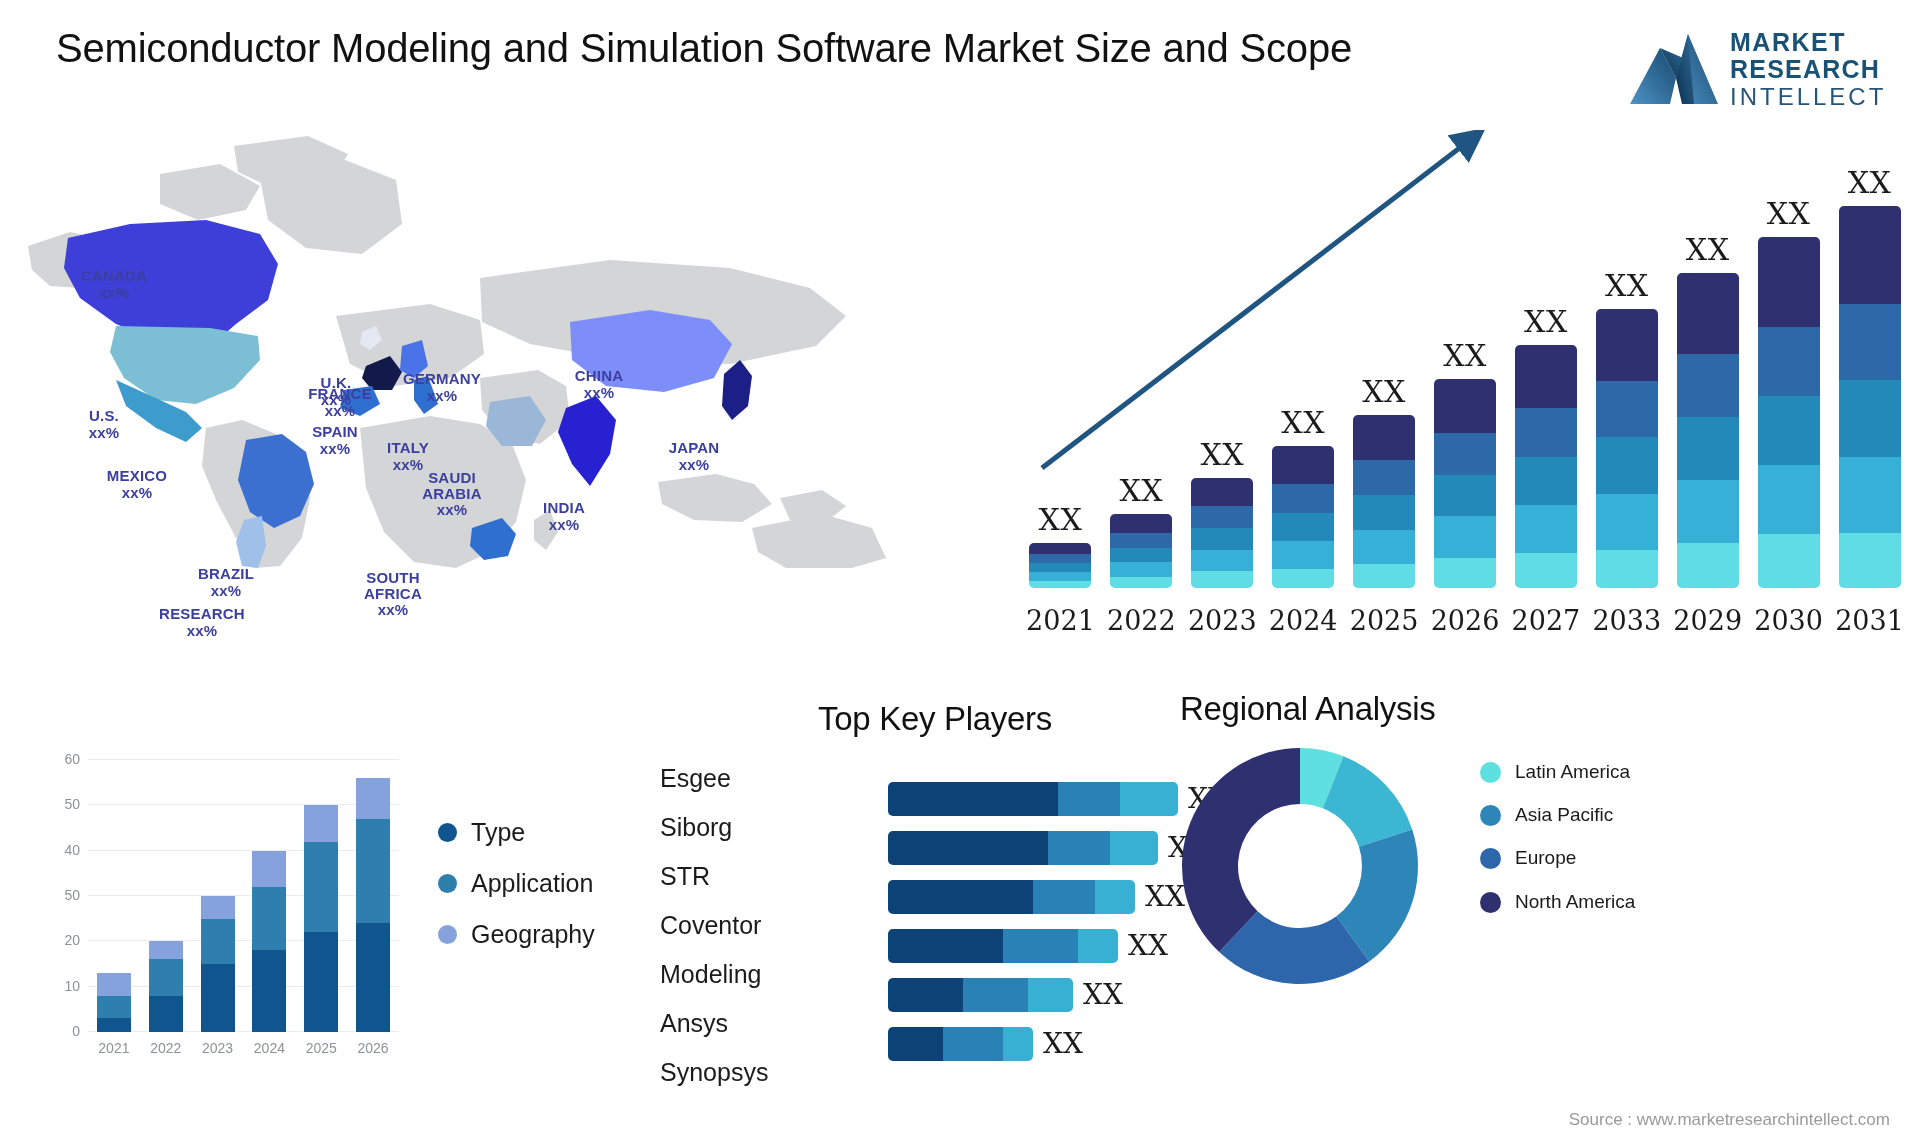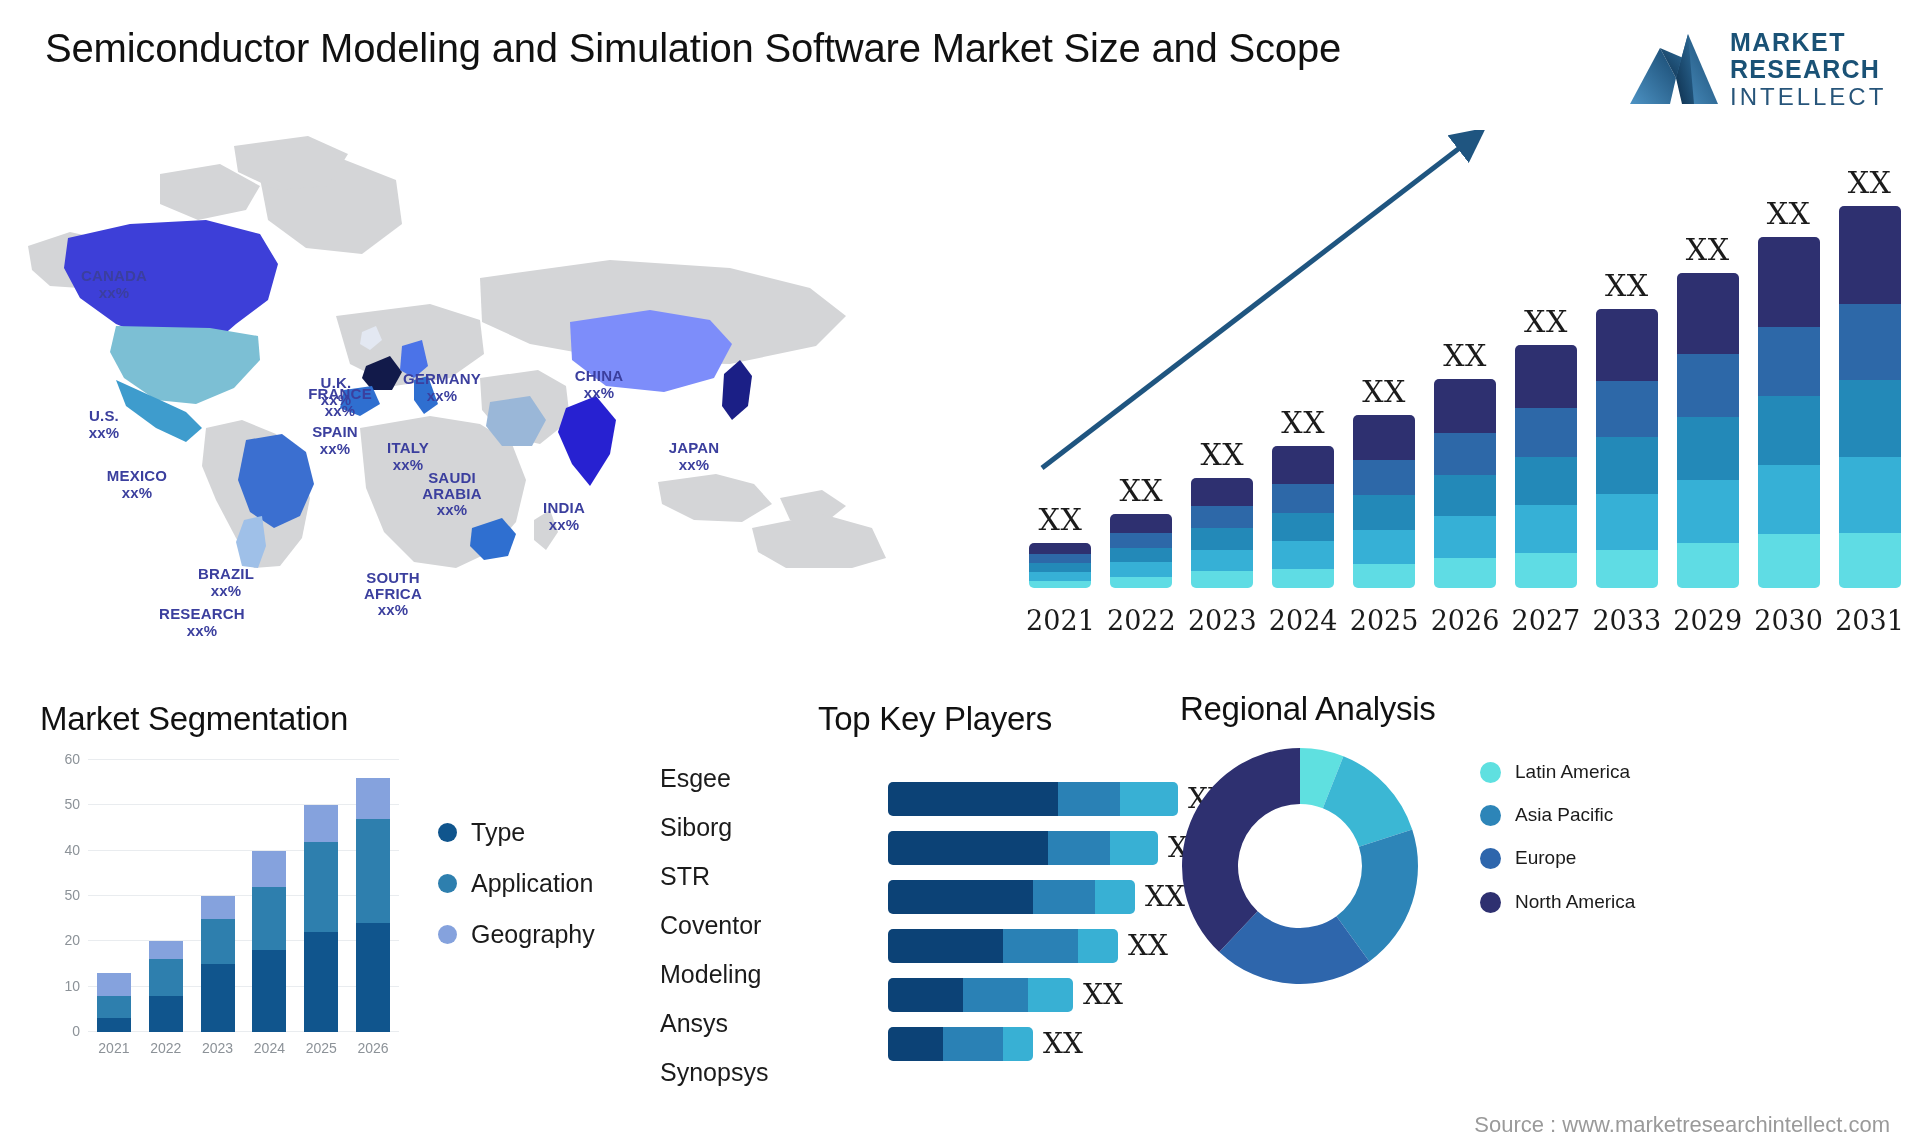--- a/index.html
+++ b/index.html
@@ -6,21 +6,21 @@
   html, body {
     width: 1920px; height: 1146px;
     background: #ffffff;
     font-family: "Liberation Sans", sans-serif;
     overflow: hidden;
   }
   #root { position: relative; width: 1920px; height: 1146px; }
 
   
   .page-title {
-    position: absolute; left: 45px; top: 22px; width: 1500px;
+    position: absolute; left: 56px; top: 22px; width: 1500px;
     font-size: 40px; line-height: 1.32; font-weight: 400; color: #111111;
     letter-spacing: -0.2px;
   }
   .logo { position: absolute; right: 24px; top: 18px; width: 270px; height: 96px; }
   .logo svg { display: block; }
 
   
   .map-wrap { position: absolute; left: 10px; top: 128px; width: 1000px; height: 440px; }
   .map-wrap svg { display: block; }
   .maplabel {
@@ -88,22 +88,22 @@
   
   .reg-panel { position: absolute; left: 1180px; top: 690px; width: 740px; height: 440px; }
   .reg-panel .sec-title { position: absolute; left: 0; top: 0; }
   .donut { position: absolute; left: 0; top: 56px; width: 240px; height: 240px; }
   .reg-legend { position: absolute; left: 300px; top: 70px; }
   .reg-row { display: flex; align-items: flex-start; margin-bottom: 20px; }
   .reg-dot { width: 21px; height: 21px; border-radius: 50%; margin-right: 14px; flex: none; margin-top: 2px; }
   .reg-txt { font-size: 19px; color: #1b1b1b; line-height: 1.22; max-width: 170px; }
 
   .source {
-    position: absolute; right: 30px; bottom: 8px;
-    font-size: 22px; color: #9a9a9a;
+    position: absolute; right: 30px; bottom: 16px;
+    font-size: 17px; color: #9a9a9a;
   }
 </style>
 </head>
 <body>
 
 <div id="root">
 
   <div class="page-title">Semiconductor Modeling and Simulation Software Market Size and Scope</div>
 
   <div class="logo">
@@ -328,21 +328,20 @@
         <span>2026</span>
         <span>2027</span>
         <span>2033</span>
         <span>2029</span>
         <span>2030</span>
         <span>2031</span>
       </div>
   </div>
 
   <div class="seg-panel">
-    <div class="sec-title">Market Segmentation</div>
     <div class="segchart">
       <div class="seg-plot">
         <div id="seg-grid">
             <div class="gridline" style="bottom: 0%;">
               <span class="ytick">0</span>
             </div>
             <div class="gridline" style="bottom: 16.6667%;">
               <span class="ytick">10</span>
             </div>
             <div class="gridline" style="bottom: 33.3333%;">

